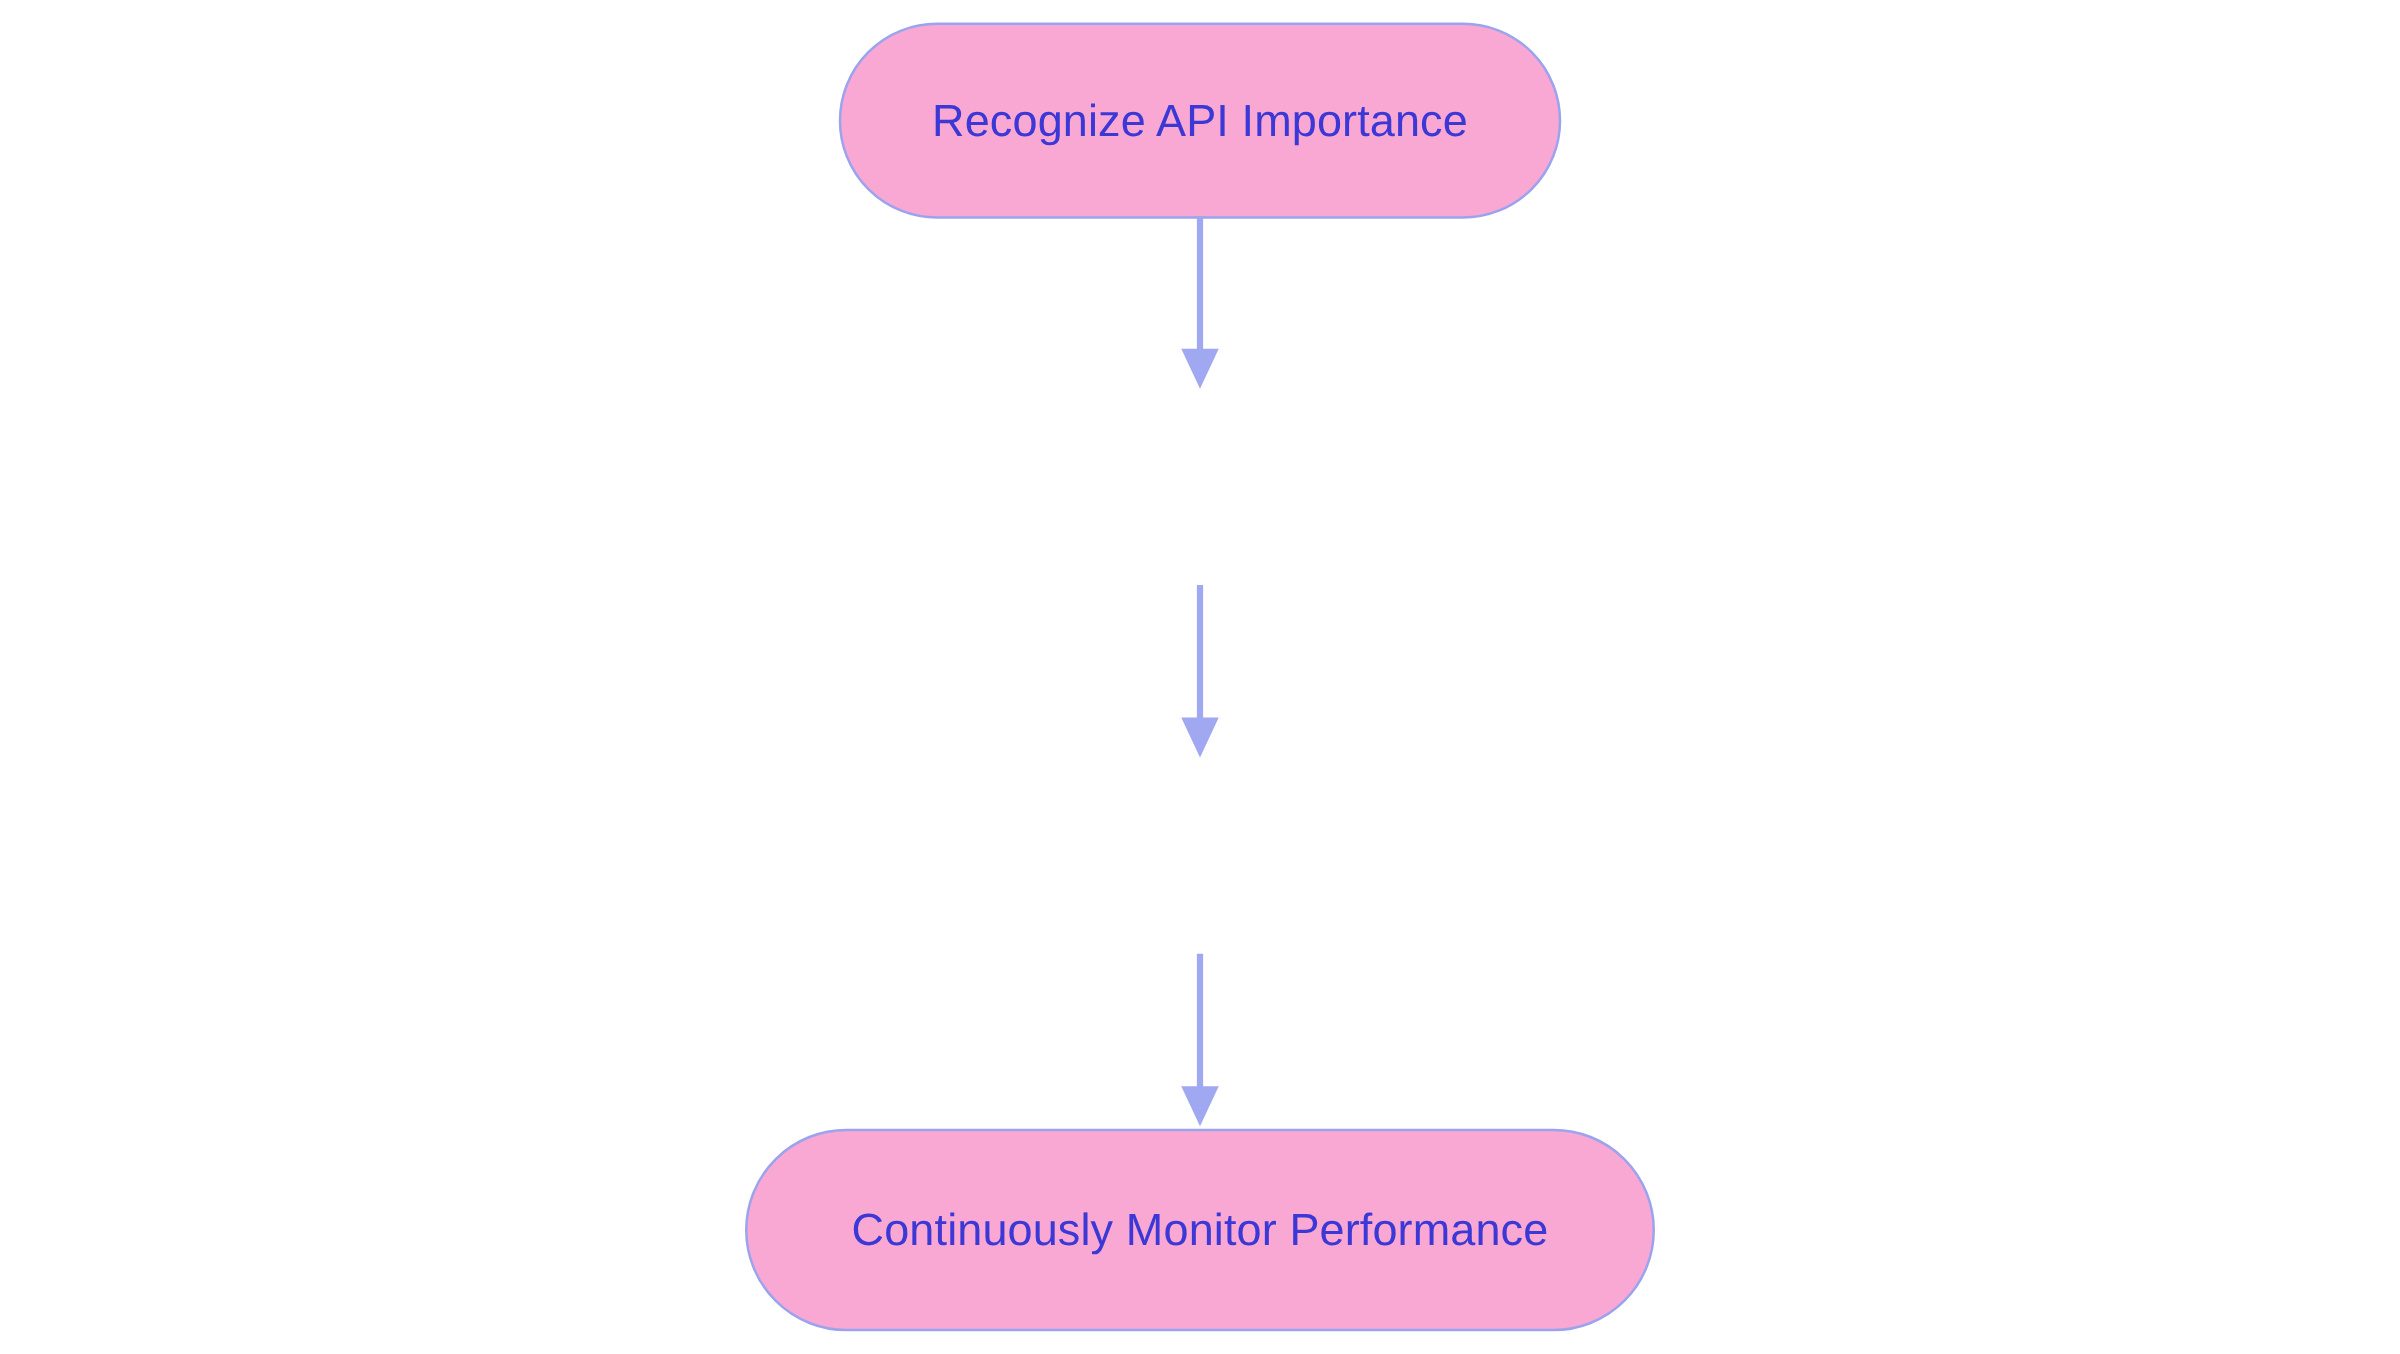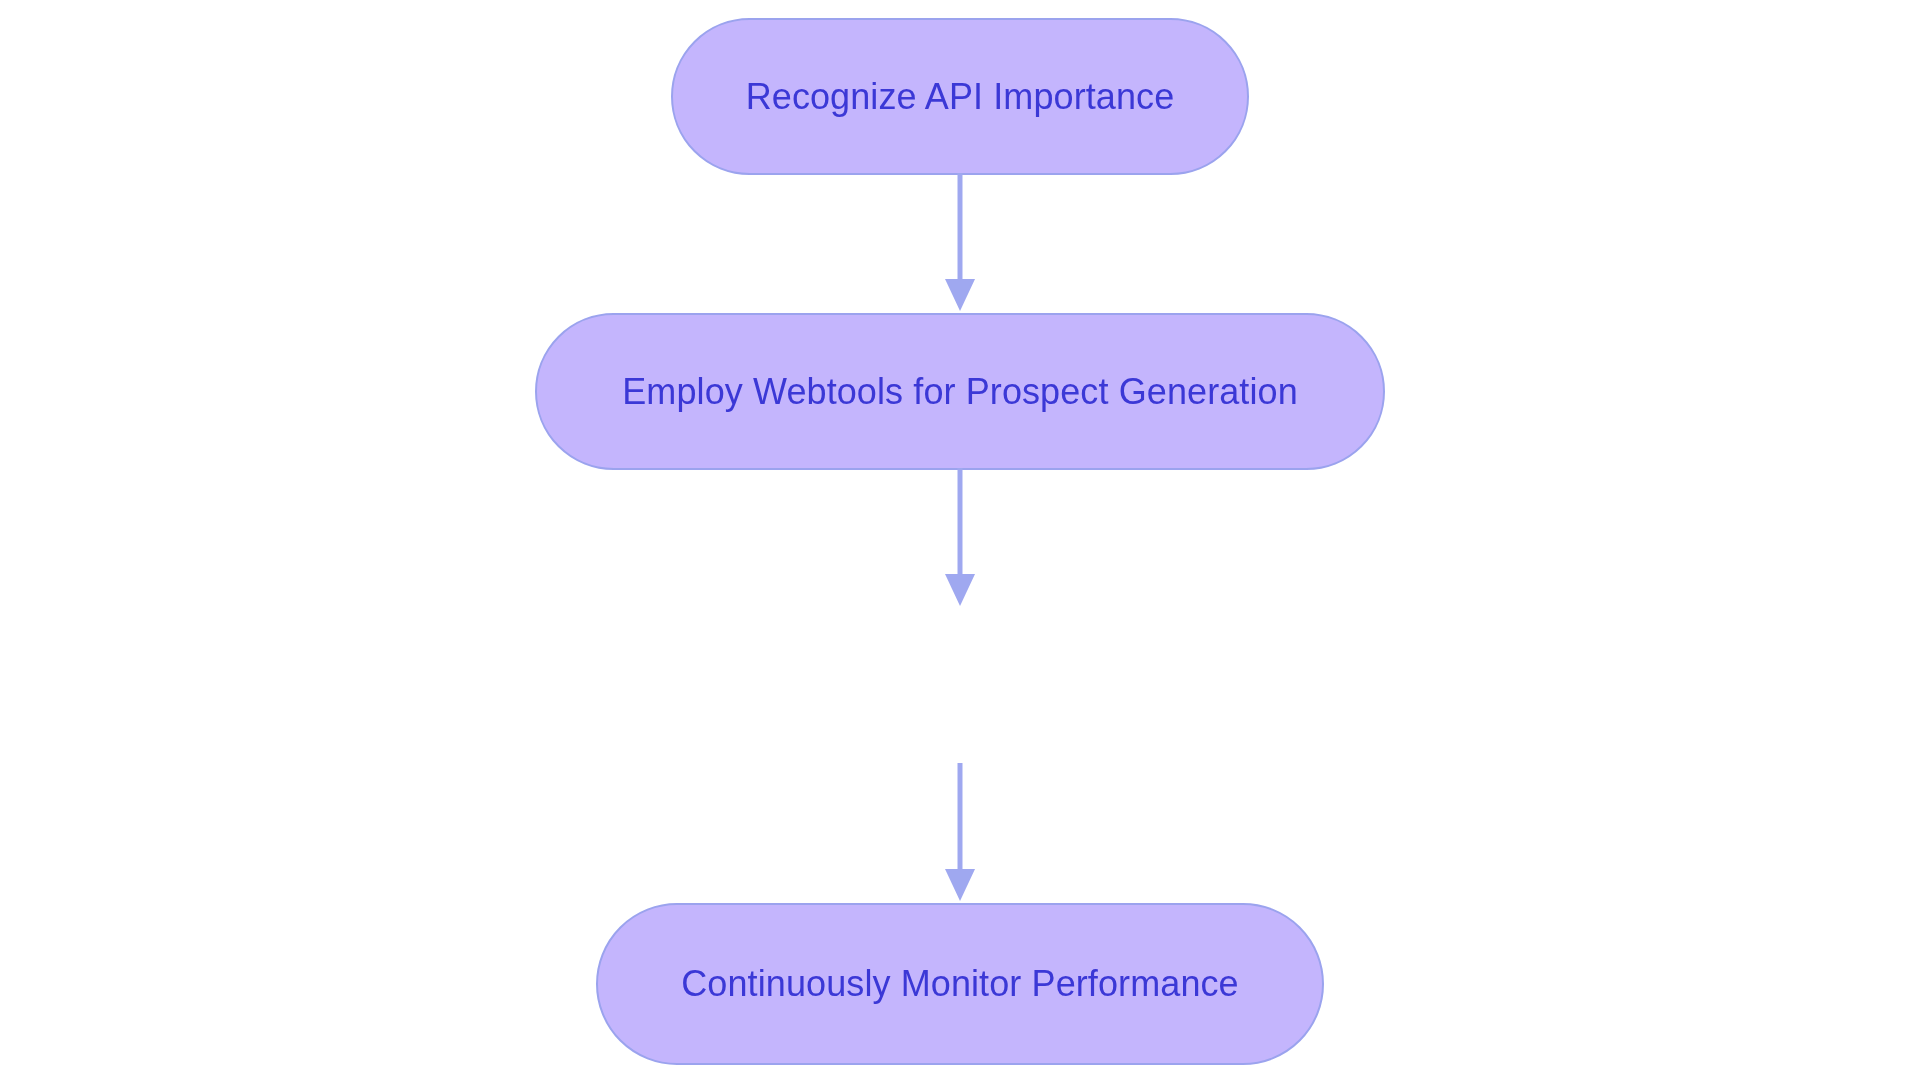--- a/index.html
+++ b/index.html
@@ -24,21 +24,21 @@
 
   
   .node {
     position: absolute;
     left: 50%;
     transform: translateX(-50%);
     box-sizing: border-box;
     display: flex;
     align-items: center;
     justify-content: center;
-    background: #c4b5fd;
+    background: #f9a8d4;
     border: 2px solid #9ba3ee;
     border-radius: 999px;
     color: #3b38d6;
     font-size: 36px;
     font-weight: 400;
     letter-spacing: 0.1px;
     white-space: nowrap;
     line-height: 1;
   }
   .node-label {
@@ -74,23 +74,20 @@
     <span class="node-label">Recognize API Importance</span>
   </div>
 
   <div class="connector" id="connector-1">
     <svg width="48" height="142" viewBox="0 0 48 142">
       <line x1="24" y1="0" x2="24" y2="112" stroke="#9fa8f0" stroke-width="5"></line>
       <polygon points="24,138 9,106 39,106" fill="#9fa8f0"></polygon>
     </svg>
   </div>
 
-  <div class="node" id="node-2">
-    <span class="node-label">Employ Webtools for Prospect Generation</span>
-  </div>
 
   <div class="connector" id="connector-2">
     <svg width="48" height="142" viewBox="0 0 48 142">
       <line x1="24" y1="0" x2="24" y2="112" stroke="#9fa8f0" stroke-width="5"></line>
       <polygon points="24,138 9,106 39,106" fill="#9fa8f0"></polygon>
     </svg>
   </div>
 
 
   <div class="connector" id="connector-3">

